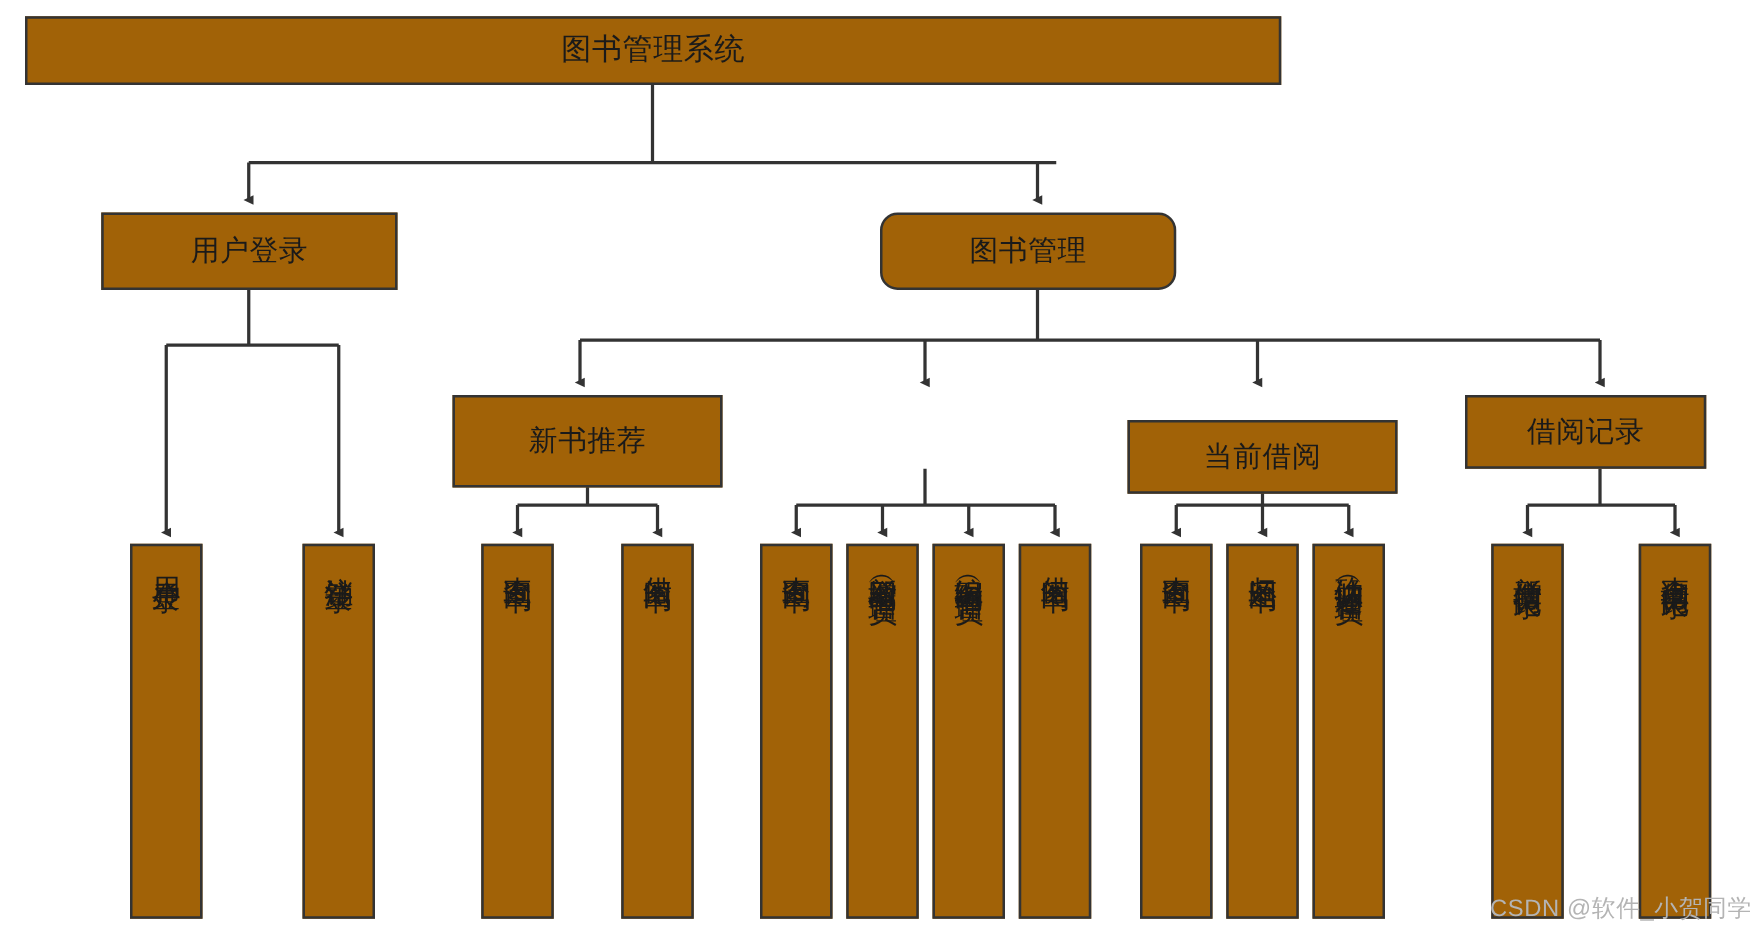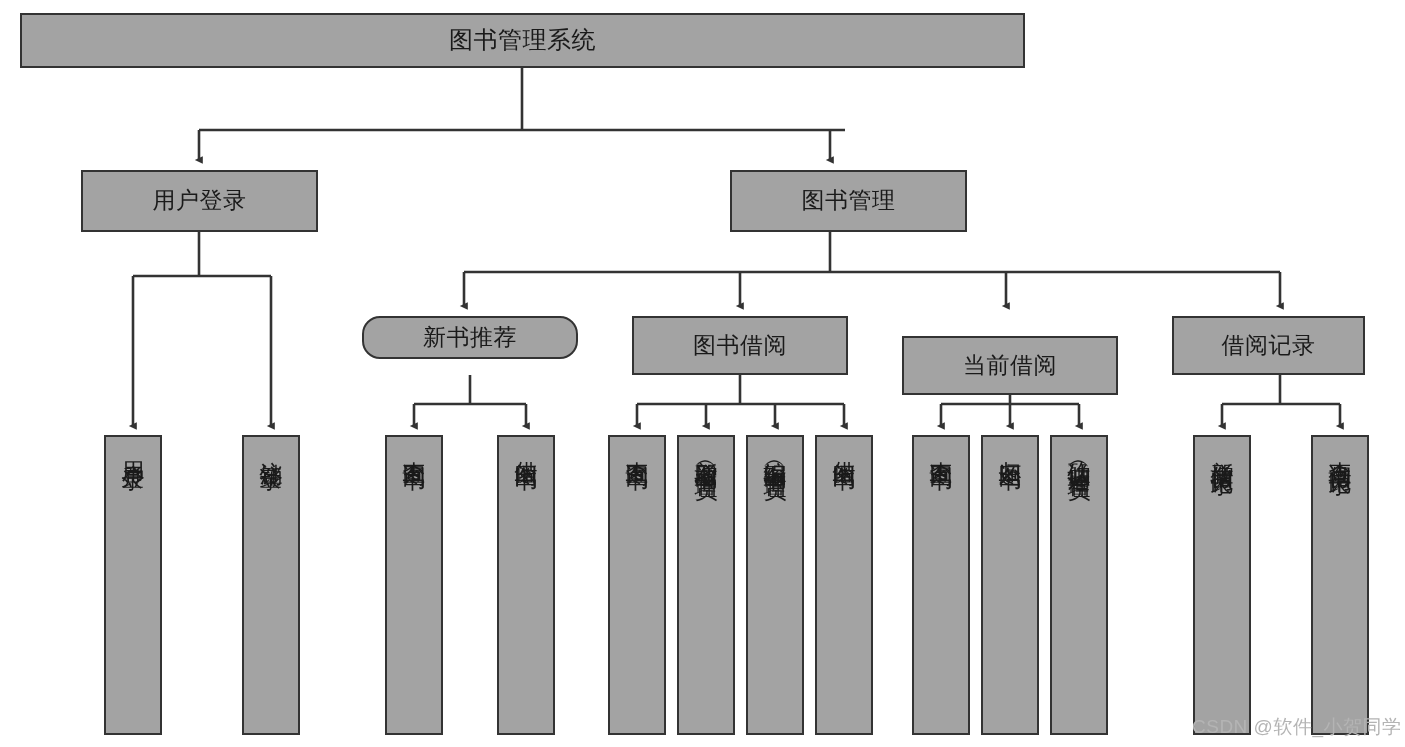--- a/index.html
+++ b/index.html
@@ -22,21 +22,21 @@
     position: absolute;
     left: 0;
     top: 0;
     width: 1405px;
     height: 747px;
     pointer-events: none;
   }
   .node {
     position: absolute;
     box-sizing: border-box;
-    background: #a3a3a3;
+    background: #a16207;
     border: 2.5px solid #333333;
     display: flex;
     align-items: center;
     justify-content: center;
     z-index: 2;
   }
   .node-label {
     color: #1a1a1a;
     letter-spacing: 0.5px;
     white-space: nowrap;
@@ -131,31 +131,28 @@
   </svg>
 
   <div class="node horiz root" style="left:20px; top:13px; width:1005px; height:55px;">
     <span class="node-label">图书管理系统</span>
   </div>
 
   <div class="node horiz" style="left:81px; top:170px; width:237px; height:62px;">
     <span class="node-label">用户登录</span>
   </div>
 
-  <div class="node horiz" style="left:730px; top:170px; width:237px; height:62px;">
+  <div class="node horiz" style="left:704px; top:170px; width:237px; height:62px;border-radius:14px;">
     <span class="node-label">图书管理</span>
   </div>
 
-  <div class="node horiz" style="left:362px; top:316px; width:216px; height:43px;border-radius:18px;">
+  <div class="node horiz" style="left:362px; top:316px; width:216px; height:74px;">
     <span class="node-label">新书推荐</span>
   </div>
 
-  <div class="node horiz" style="left:632px; top:316px; width:216px; height:59px;">
-    <span class="node-label">图书借阅</span>
-  </div>
 
   <div class="node horiz" style="left:902px; top:316px; width:216px; height:59px;margin-top:20px;">
     <span class="node-label">当前借阅</span>
   </div>
 
   <div class="node horiz" style="left:1172px; top:316px; width:193px; height:59px;">
     <span class="node-label">借阅记录</span>
   </div>
 
   <div class="node vert" style="left:104px; top:435px; width:58px; height:300px;">

